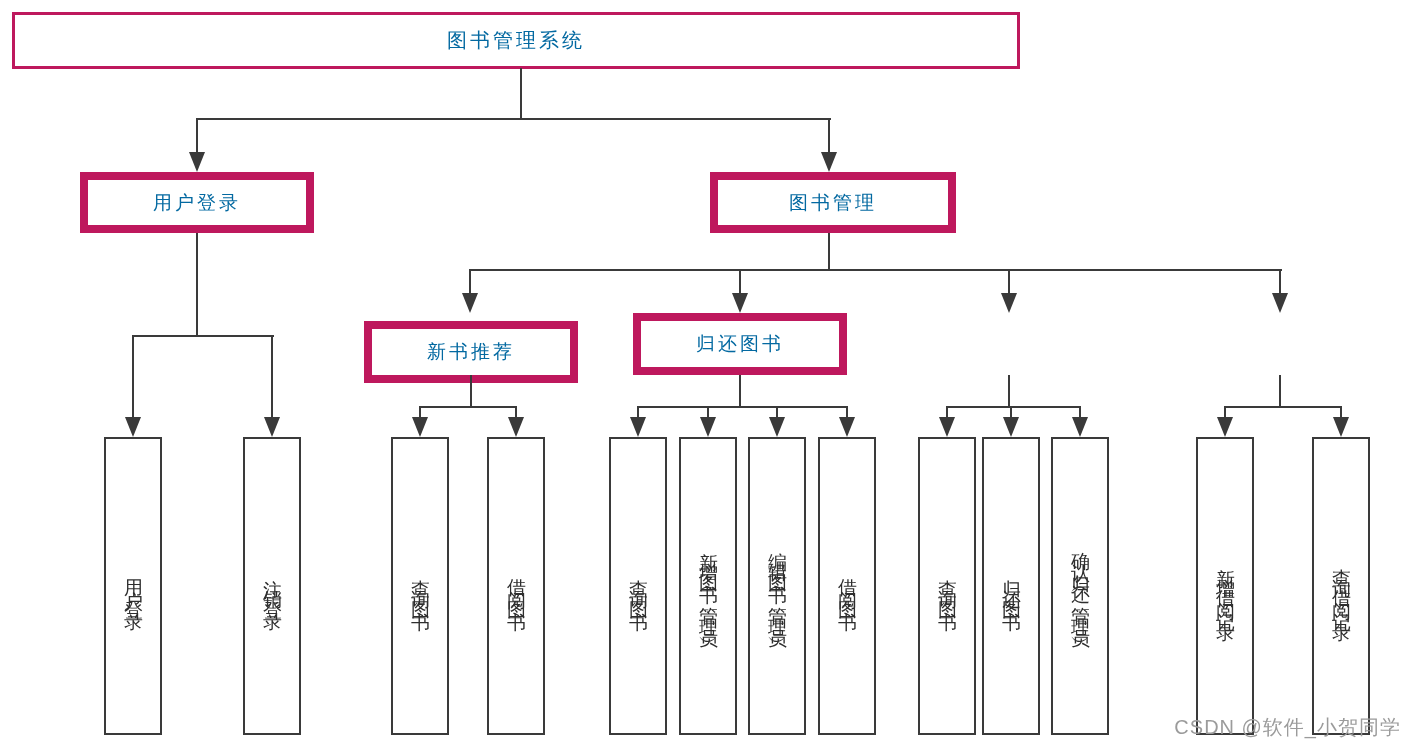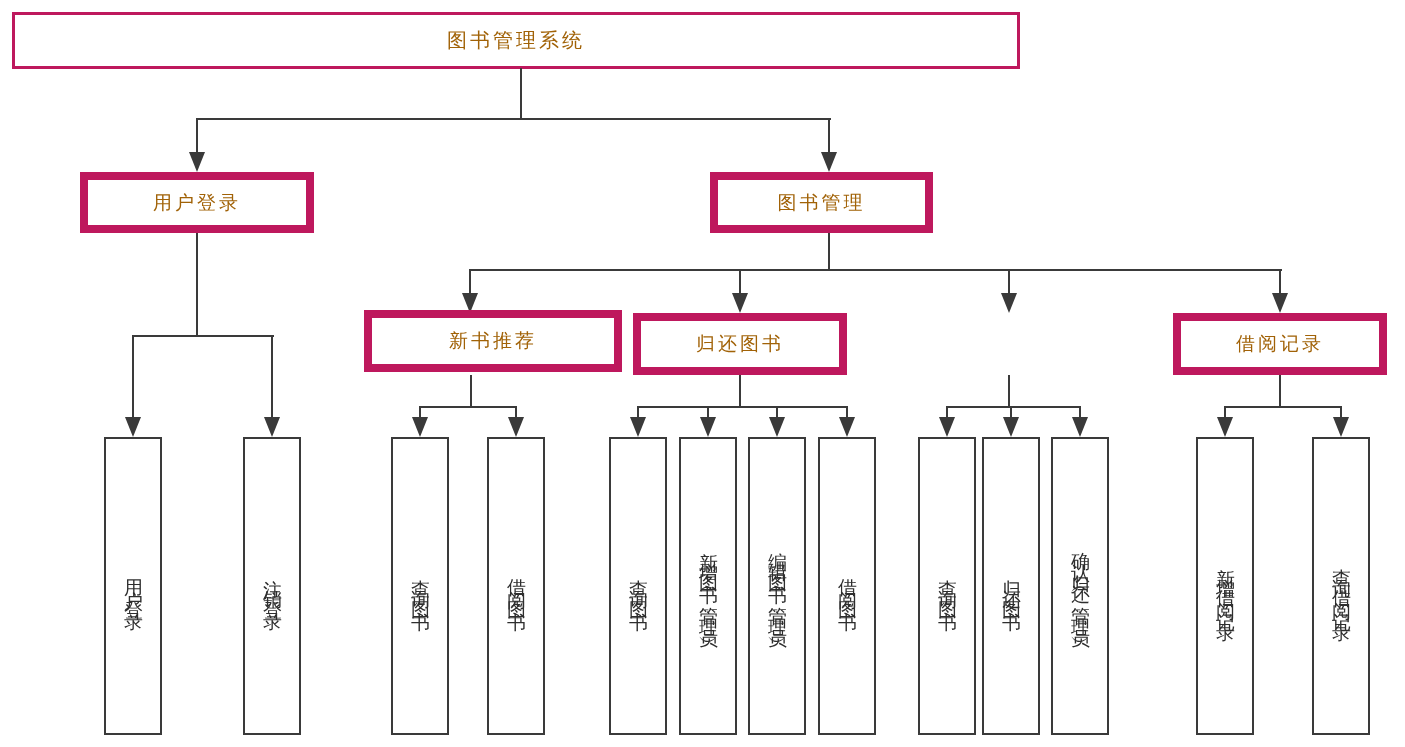--- a/index.html
+++ b/index.html
@@ -4,21 +4,21 @@
 <style>
   * { margin:0; padding:0; box-sizing:border-box; }
   html,body { background:#ffffff; }
   body { font-family:"Liberation Sans", sans-serif; }
   .stage {
     position:relative; width:1405px; height:747px;
     background:#ffffff; overflow:hidden;
   }
   .box {
     position:absolute; background:#ffffff; border:8px solid #be185d;
-    color:#a16207; display:flex; align-items:center; justify-content:center;
+    color:#0369a1; display:flex; align-items:center; justify-content:center;
     font-size:19px; letter-spacing:3px; white-space:nowrap;
   }
   .root { border-width:3px; font-size:20px; }
   .vbox {
     position:absolute; background:#ffffff; border:2px solid #3a3a3a;
     color:#2e2e2e; display:flex; align-items:center; justify-content:center;
     font-size:19px; writing-mode:vertical-rl; text-orientation:mixed;
     letter-spacing:11px; line-height:1.1;
     top:437px; width:58px; height:298px;
   }
@@ -45,21 +45,21 @@
   <div>
     <div class="vline" style="left:520px; top:68px; height:52px;"></div>
     <div class="hline" style="left:196px; top:118px; width:635px;"></div>
     <div class="vline" style="left:196px; top:120px; height:34px;"></div>
     <div class="arrow" style="left:189px; top:152px;"></div>
     <div class="vline" style="left:828px; top:120px; height:34px;"></div>
     <div class="arrow" style="left:821px; top:152px;"></div>
   </div>
 
   <div class="box" style="left:80px; top:172px; width:234px; height:61px;">用户登录</div>
-  <div class="box" style="left:710px; top:172px; width:223px; height:61px;">图书管理</div>
+  <div class="box" style="left:710px; top:172px; width:246px; height:61px;">图书管理</div>
 
   <div>
     <div class="vline" style="left:196px; top:233px; height:104px;"></div>
     <div class="hline" style="left:132px; top:335px; width:142px;"></div>
     <div class="vline" style="left:132px; top:337px; height:80px;"></div>
     <div class="arrow" style="left:125px; top:417px;"></div>
     <div class="vline" style="left:271px; top:337px; height:80px;"></div>
     <div class="arrow" style="left:264px; top:417px;"></div>
   </div>
 
@@ -69,23 +69,22 @@
     <div class="vline" style="left:469px; top:270px; height:23px;"></div>
     <div class="arrow" style="left:462px; top:293px;"></div>
     <div class="vline" style="left:739px; top:270px; height:23px;"></div>
     <div class="arrow" style="left:732px; top:293px;"></div>
     <div class="vline" style="left:1008px; top:270px; height:23px;"></div>
     <div class="arrow" style="left:1001px; top:293px;"></div>
     <div class="vline" style="left:1279px; top:270px; height:23px;"></div>
     <div class="arrow" style="left:1272px; top:293px;"></div>
   </div>
 
-  <div class="box" style="left:364px; top:310px; width:258px; height:62px;">新书推荐</div>
+  <div class="box" style="left:364px; top:321px; width:214px; height:62px;">新书推荐</div>
   <div class="box" style="left:633px; top:313px; width:214px; height:62px;">归还图书</div>
-  <div class="box" style="left:1173px; top:313px; width:214px; height:62px;">借阅记录</div>
 
   <div>
     <div class="vline" style="left:470px; top:375px; height:33px;"></div>
     <div class="hline" style="left:419px; top:406px; width:98px;"></div>
     <div class="vline" style="left:419px; top:408px; height:10px;"></div>
     <div class="arrow" style="left:412px; top:417px;"></div>
     <div class="vline" style="left:515px; top:408px; height:10px;"></div>
     <div class="arrow" style="left:508px; top:417px;"></div>
   </div>
 
@@ -133,14 +132,15 @@
   <div class="vbox" style="left:748px;">编辑图书（管理员）</div>
   <div class="vbox" style="left:818px;">借阅图书</div>
 
   <div class="vbox" style="left:918px;">查询图书</div>
   <div class="vbox" style="left:982px;">归还图书</div>
   <div class="vbox" style="left:1051px;">确认归还（管理员）</div>
 
   <div class="vbox" style="left:1196px;">新增借阅记录</div>
   <div class="vbox" style="left:1312px;">查询借阅记录</div>
 
+  <div class="watermark">CSDN @软件_小贺同学</div>
 
 </div>
 
 </body></html>

